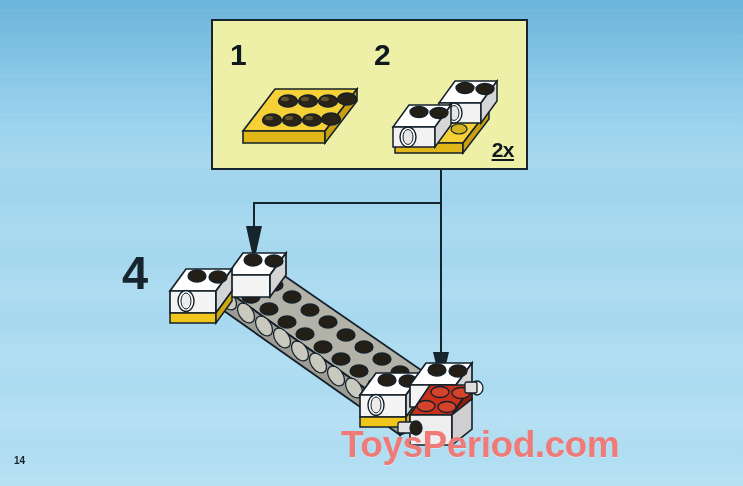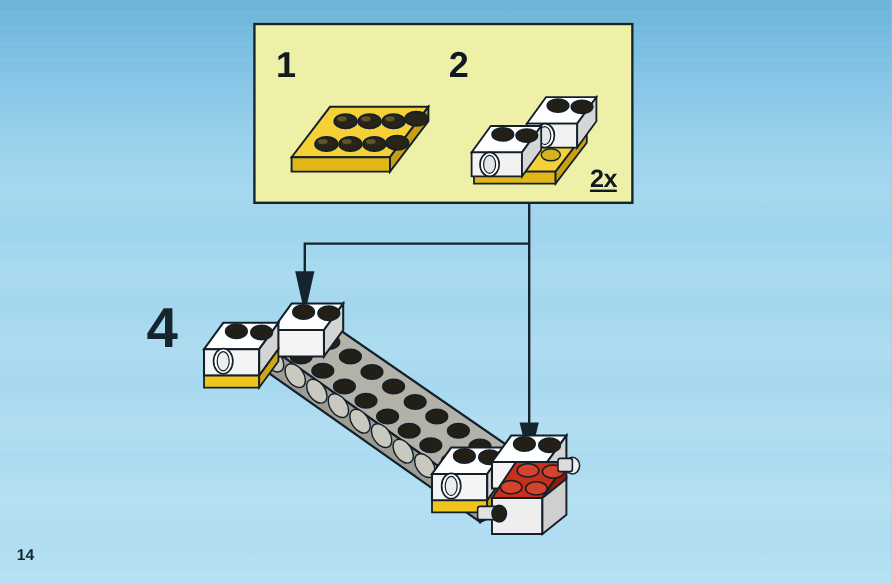--- a/index.html
+++ b/index.html
@@ -70,21 +70,21 @@
     position:absolute;left:122px;top:249px;
     font-size:47px;font-weight:bold;color:#16242e;line-height:1;
   }
 
   
   .model{position:absolute;left:160px;top:245px;width:340px;height:215px;}
 
   
   .page-no{
     position:absolute;left:14px;top:455px;
-    font-size:13px;font-weight:bold;color:#16242e;
+    font-size:10px;font-weight:bold;color:#16242e;
   }
 
   
   .watermark{
     position:absolute;left:341px;top:424px;
     font-size:37px;font-weight:bold;
     color:#ef7b78;
     letter-spacing:-0.5px;
     text-shadow:0 1px 0 rgba(255,255,255,0.35);
     white-space:nowrap;
@@ -299,16 +299,17 @@
         <rect x="238" y="177" width="16" height="11" rx="2" fill="#e2e2e2"></rect>
         <ellipse cx="256" cy="183" rx="6" ry="7" fill="#241f16"></ellipse>
       </g>
       <g stroke="#13202a" stroke-width="1.3">
         <ellipse cx="317" cy="143" rx="6" ry="7" fill="#f0f0f0"></ellipse>
         <rect x="305" y="137" width="12" height="11" rx="2" fill="#dddddd"></rect>
       </g>
     </svg>
   </div>
 
+  <div class="watermark">ToysPeriod.com</div>
 
   <div class="page-no">14</div>
 
 </div>
 
 </body></html>

